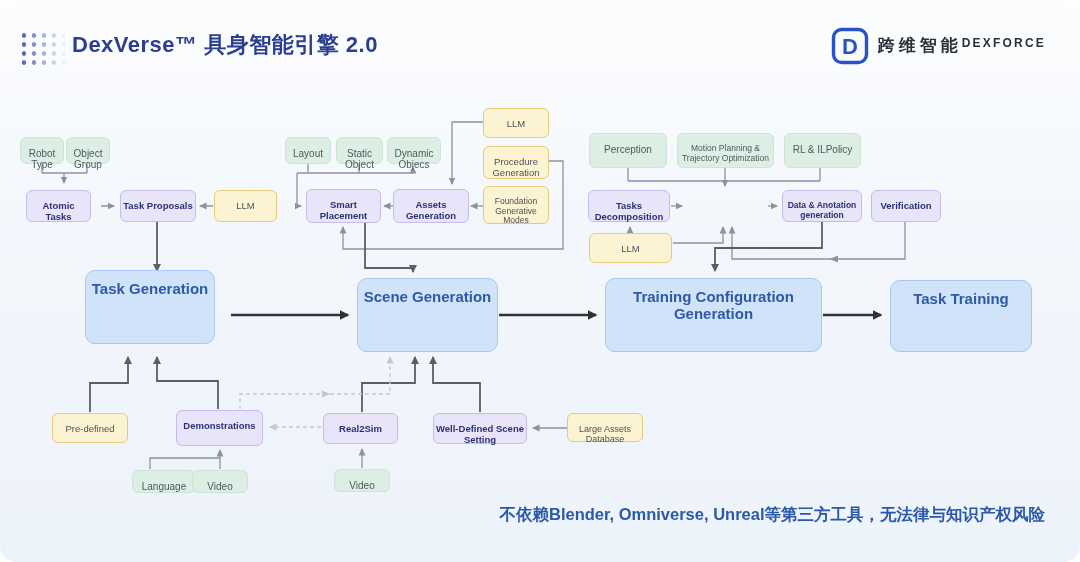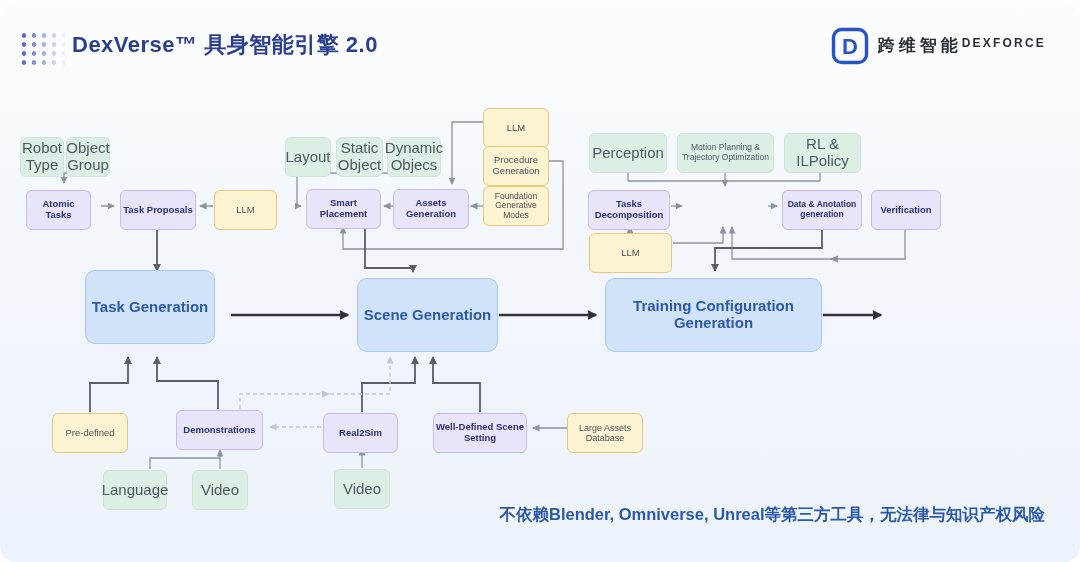--- a/index.html
+++ b/index.html
@@ -10,23 +10,23 @@
   .dots{position:absolute;left:17px;top:29px;width:48px;height:36px;
         background-image:radial-gradient(circle,#5868bd 2px,transparent 2.6px);
         background-size:10px 9px;background-position:2px 2px;
         -webkit-mask-image:linear-gradient(90deg,#000 10%,rgba(0,0,0,.08) 95%);
         mask-image:linear-gradient(90deg,#000 10%,rgba(0,0,0,.08) 95%);}
   .logo{position:absolute;right:34px;top:26px;display:flex;align-items:center;gap:8px;}
   .logo-txt{display:flex;flex-direction:row;line-height:1.1;}
   .logo-cn{font-size:17px;font-weight:bold;color:#2a2f38;letter-spacing:4px;}
   .logo-en{font-size:12px;font-weight:bold;color:#2a2f38;letter-spacing:2.2px;}
   
-  .n{position:absolute;z-index:2;display:flex;align-items:center;justify-content:center;
-     text-align:center;border-radius:6px;line-height:1.12;box-sizing:border-box;padding:19px 2px;}
-  .green{background:#ddeee4;border:1px solid #cde4d6;color:#4c5a60;font-size:15px;}
+  .n{position:absolute;z-index:2;display:flex;align-items:flex-start;justify-content:center;
+     text-align:center;border-radius:6px;line-height:1.12;box-sizing:border-box;padding:10px 2px;}
+  .green{background:#ddeee4;border:1px solid #cde4d6;color:#4c5a60;font-size:10px;}
   .yellow{background:#fcf3d2;border:1px solid #e5ca79;color:#4e5058;font-size:9.5px;}
   .purple{background:#e8e4f9;border:1px solid #c6bbea;color:#2c3172;font-weight:bold;font-size:9.5px;}
   .main{background:#d0e3f9;border:1px solid #a8c8ef;color:#2d5aa7;font-weight:bold;font-size:15px;border-radius:10px;}
   .fs8{font-size:8.5px;}
   .fs9{font-size:9px;}
   
   .footnote{position:absolute;left:455px;top:504px;width:590px;text-align:right;
             font-size:16.5px;font-weight:bold;color:#2b59a8;z-index:2;}
   svg.wires{position:absolute;left:0;top:0;z-index:1;}
 </style>
@@ -174,28 +174,31 @@
 
   <div class="n main" style="left:85px;top:270px;width:130px;height:74px">
       <span>Task Generation</span>
     </div>
   <div class="n main" style="left:357px;top:278px;width:141px;height:74px">
       <span>Scene Generation</span>
     </div>
   <div class="n main" style="left:605px;top:278px;width:217px;height:74px">
       <span>Training Configuration Generation</span>
     </div>
+  <div class="n main" style="left:890px;top:280px;width:142px;height:72px">
+      <span>Task Training</span>
+    </div>
 
   <div class="n yellow" style="left:52px;top:413px;width:76px;height:30px">
       <span>Pre-defined</span>
     </div>
   <div class="n purple" style="left:176px;top:410px;width:87px;height:36px">
       <span>Demonstrations</span>
     </div>
-  <div class="n green" style="left:103px;top:470px;width:64px;height:23px">
+  <div class="n green" style="left:132px;top:470px;width:64px;height:23px">
       <span>Language</span>
     </div>
   <div class="n green" style="left:192px;top:470px;width:56px;height:23px">
       <span>Video</span>
     </div>
   <div class="n purple" style="left:323px;top:413px;width:75px;height:31px">
       <span>Real2Sim</span>
     </div>
   <div class="n green" style="left:334px;top:469px;width:56px;height:23px">
       <span>Video</span>

